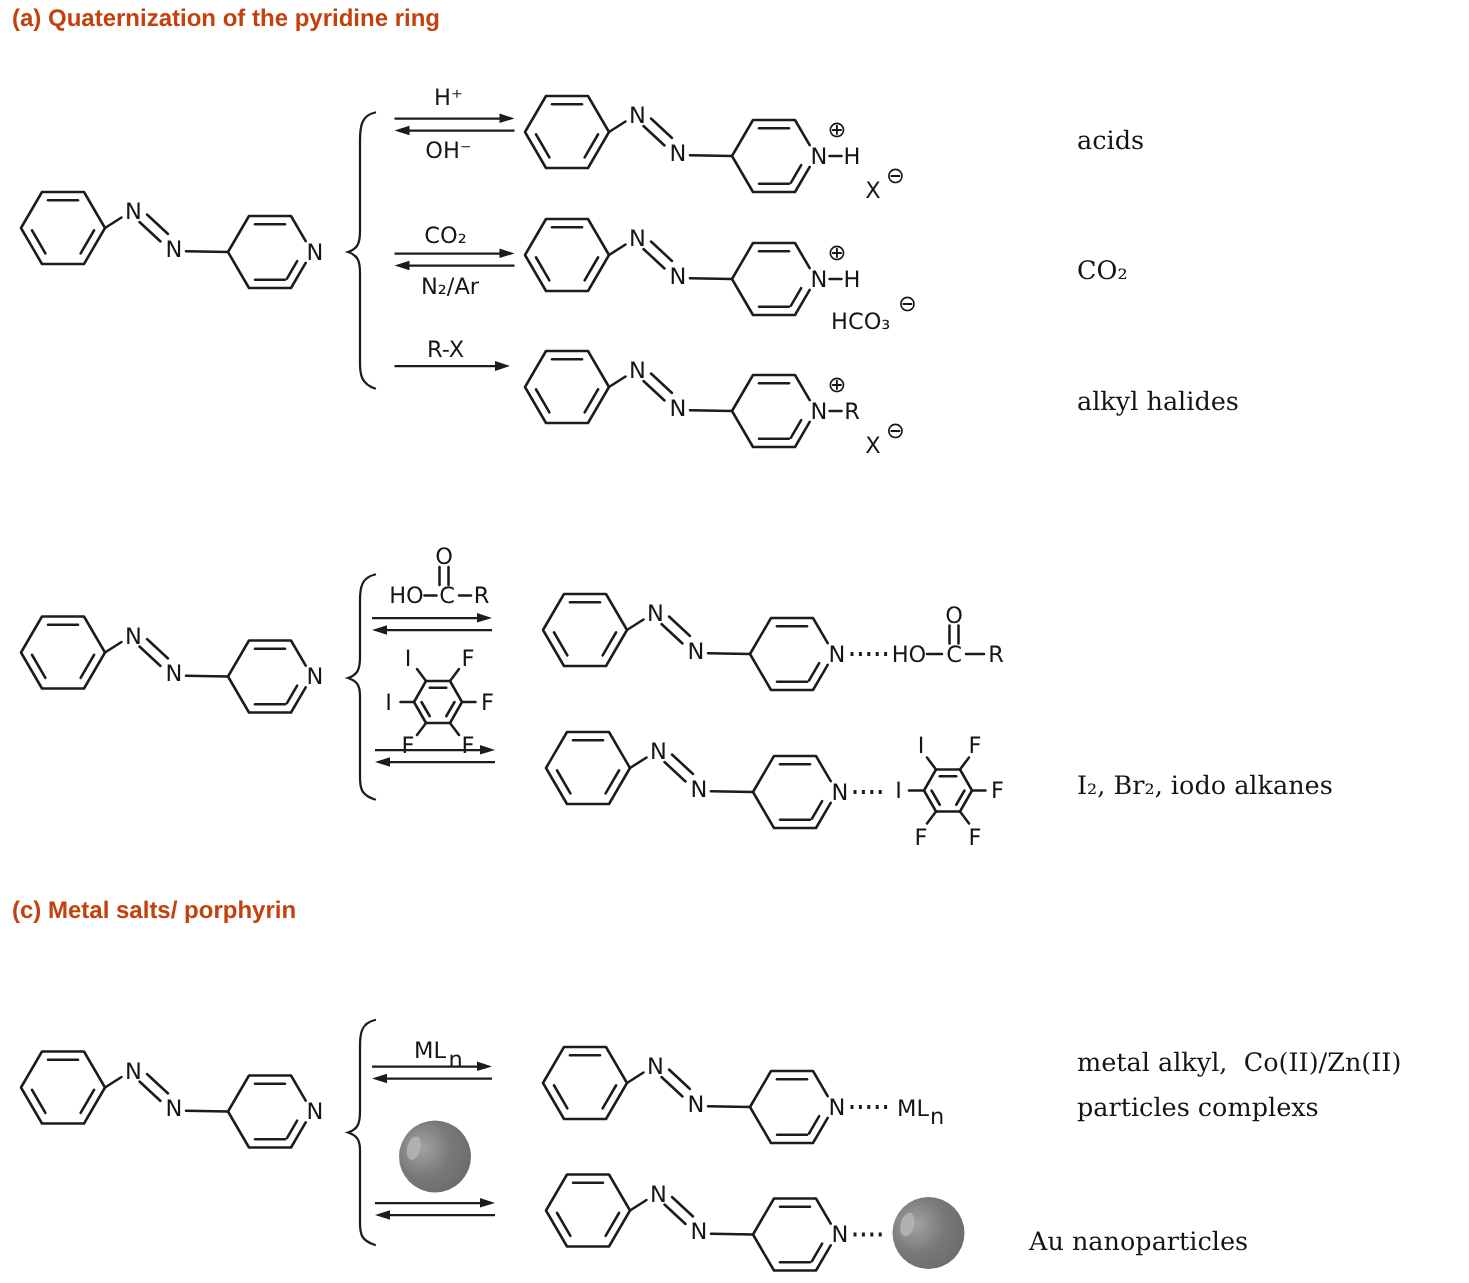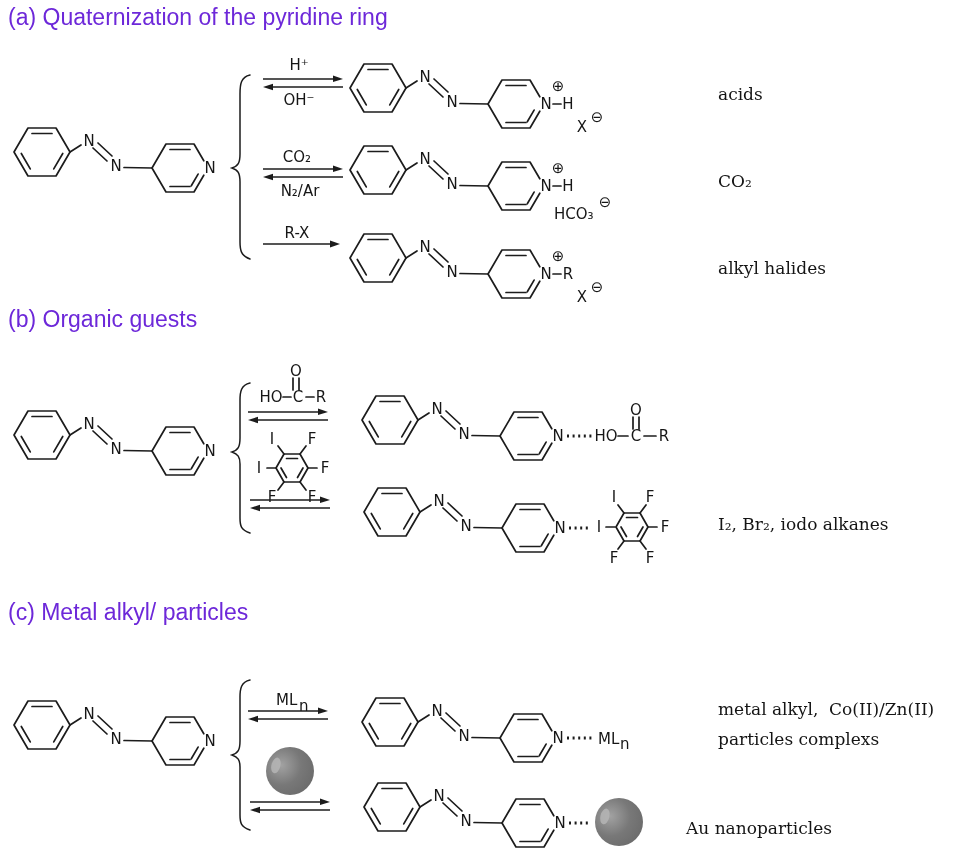--- a/index.html
+++ b/index.html
@@ -1,40 +1,39 @@
 <!DOCTYPE html>
 <html><head>
 <meta charset="utf-8">
 <style>
   html,body{margin:0;padding:0;background:#fff}
   .canvas{position:relative;width:979px;height:855px;background:#ffffff;
           font-family:"Liberation Sans",sans-serif;overflow:hidden}
-  .stitle{position:absolute;font-weight:normal;font-size:23px;color:#6d28d9;white-space:pre}
+  .stitle{position:absolute;font-weight:bold;font-size:16px;color:#c2410c;white-space:pre}
   .rlabel{position:absolute;font-family:"DejaVu Serif",serif;font-size:17px;color:#141414;white-space:pre}
   svg.scheme{position:absolute;left:0;top:0}
   .bond{stroke:#1c1c1c;stroke-width:1.7;fill:none;stroke-linecap:round;stroke-linejoin:round}
   .brace{stroke:#1c1c1c;stroke-width:1.5;fill:none;stroke-linecap:round}
   .dot{stroke:#1c1c1c;stroke-width:2.8;stroke-dasharray:2 3.6;fill:none}
   .arw{stroke:#1c1c1c;stroke-width:1.5;fill:none}
   .ahead{fill:#1c1c1c;stroke:none}
   svg.scheme text{font-family:"DejaVu Sans",sans-serif;font-size:15px;fill:#161616}
   .at{text-anchor:middle;dominant-baseline:central}
   .as{text-anchor:start;dominant-baseline:central}
   .rg{font-size:16px}
   .chg{font-size:13px}
   .subn{font-size:11px}
 </style>
 </head>
 <body>
 
 <div class="canvas">
 
   <div class="stitle" style="left:8px;top:4px">(a) Quaternization of the pyridine ring</div>
-  <div class="stitle" style="left:8px;top:306px">(b) Organic guests</div>
-  <div class="stitle" style="left:8px;top:599px">(c) Metal alkyl/ particles</div>
+  <div class="stitle" style="left:8px;top:599px">(c) Metal salts/ porphyrin</div>
 
   <div class="rlabel" style="left:718px;top:84px">acids</div>
   <div class="rlabel" style="left:718px;top:171px">CO₂</div>
   <div class="rlabel" style="left:718px;top:258px">alkyl halides</div>
   <div class="rlabel" style="left:718px;top:514px">I₂, Br₂, iodo alkanes</div>
   <div class="rlabel" style="left:718px;top:699px">metal alkyl,  Co(II)/Zn(II)</div>
   <div class="rlabel" style="left:718px;top:729px">particles complexs</div>
   <div class="rlabel" style="left:686px;top:818px">Au nanoparticles</div>
 
   <svg class="scheme" width="979" height="855" viewBox="0 0 979 855">

